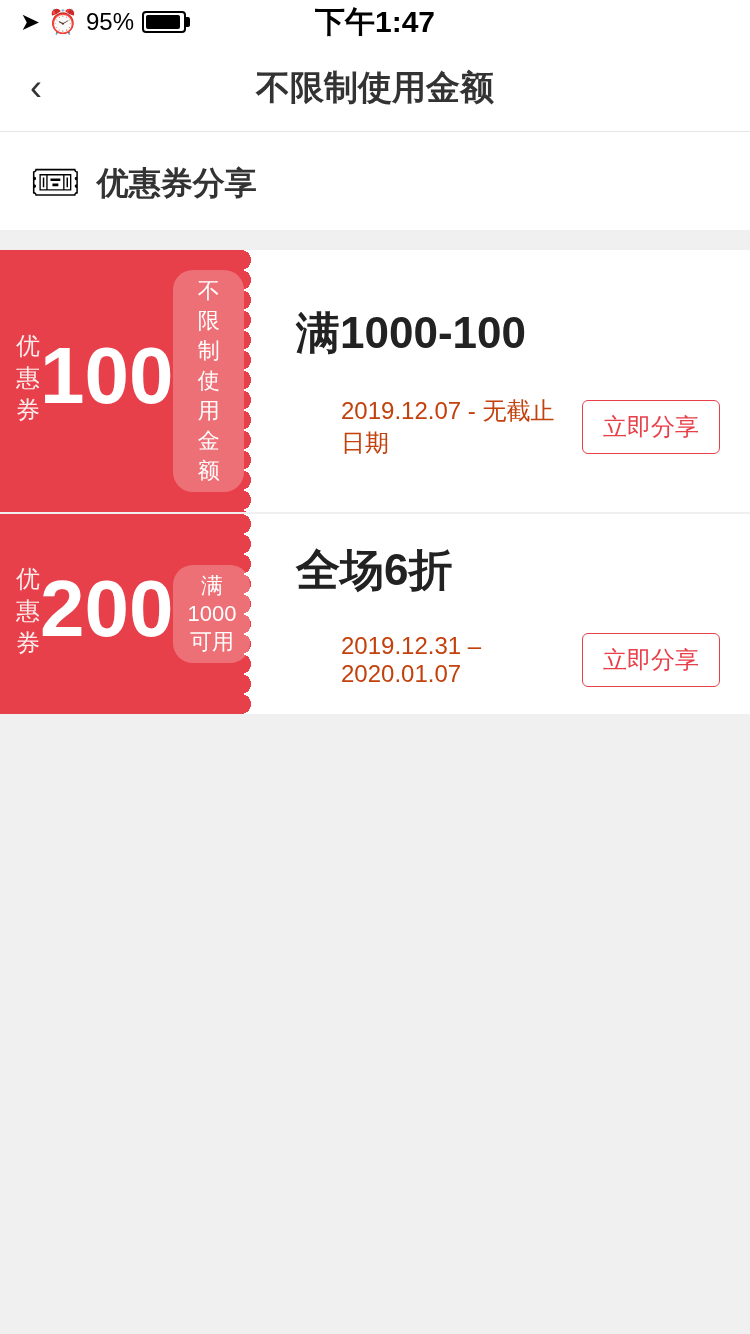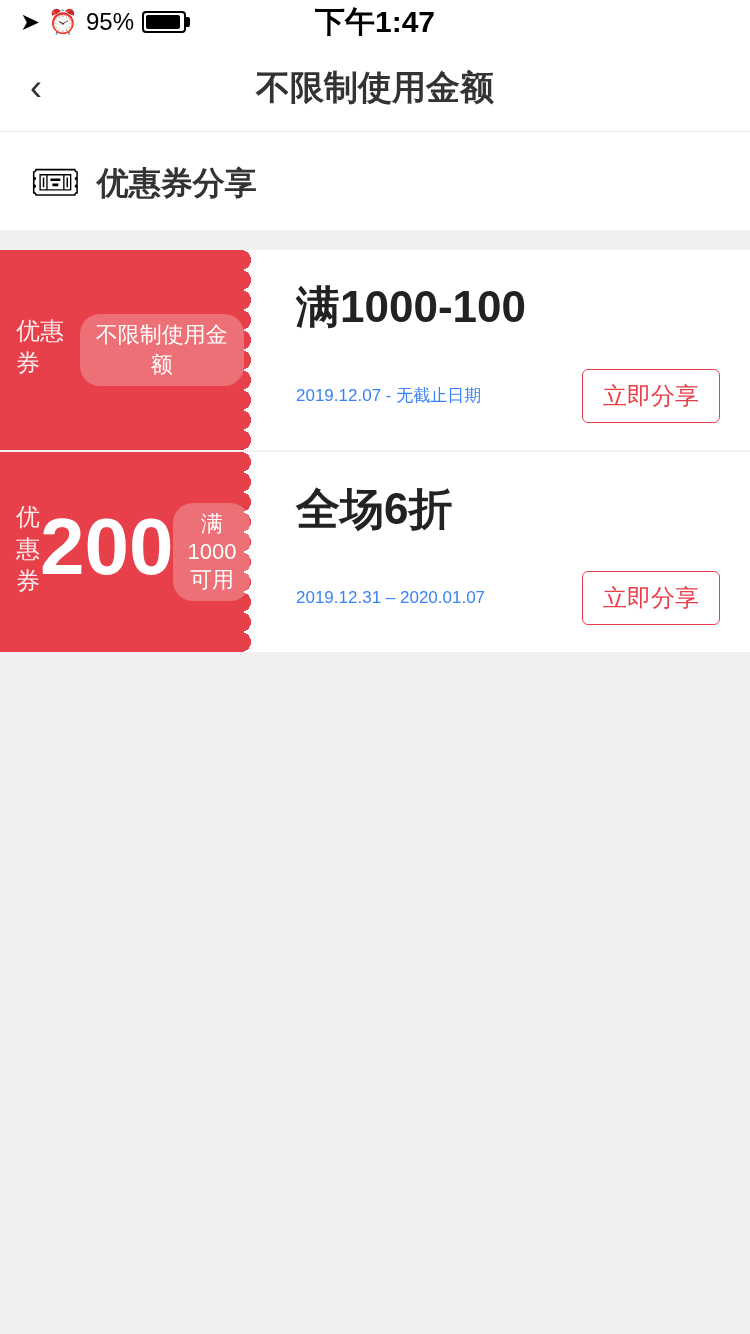--- a/index.html
+++ b/index.html
@@ -196,22 +196,23 @@
       font-weight: 700;
       color: #222;
     }
     .coupon-meta {
       display: flex;
       align-items: center;
       justify-content: space-between;
       gap: 10px;
     }
     .coupon-date {
-      font-size: 17px;
-      color: #3b82f6;
+      font-size: 24px;
+      color: #c2410c;
+      margin-left: 45px;
     }
     .share-btn {
       border: 1.5px solid #e8404a;
       color: #e8404a;
       background: #fff;
       font-size: 24px;
       padding: 10px 20px;
       border-radius: 6px;
       white-space: nowrap;
       cursor: pointer;
@@ -248,20 +249,21 @@
   <span class="section-icon">🎟</span>
   <div class="section-text-group">
     <span class="section-title">优惠券分享</span>
   </div>
 </div>
 
 <div class="coupon-list" id="coupon-list">
 <div class="coupon-card">
       <div class="coupon-left">
         <span class="coupon-label">优惠券</span>
+        <span class="coupon-amount">100</span>
         <span class="coupon-condition">不限制使用金额</span>
       </div>
       <div class="coupon-right">
         <span class="coupon-name">满1000-100</span>
         <div class="coupon-meta">
           <span class="coupon-date">2019.12.07 - 无截止日期</span>
           <button class="share-btn">立即分享</button>
         </div>
       </div>
     </div>

